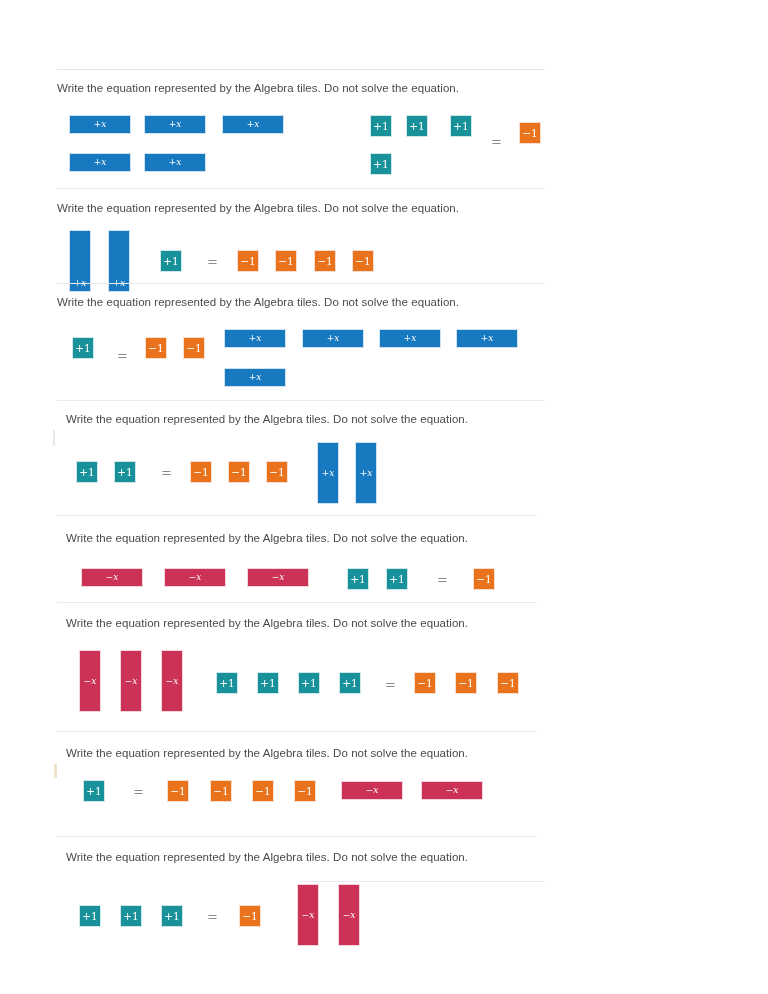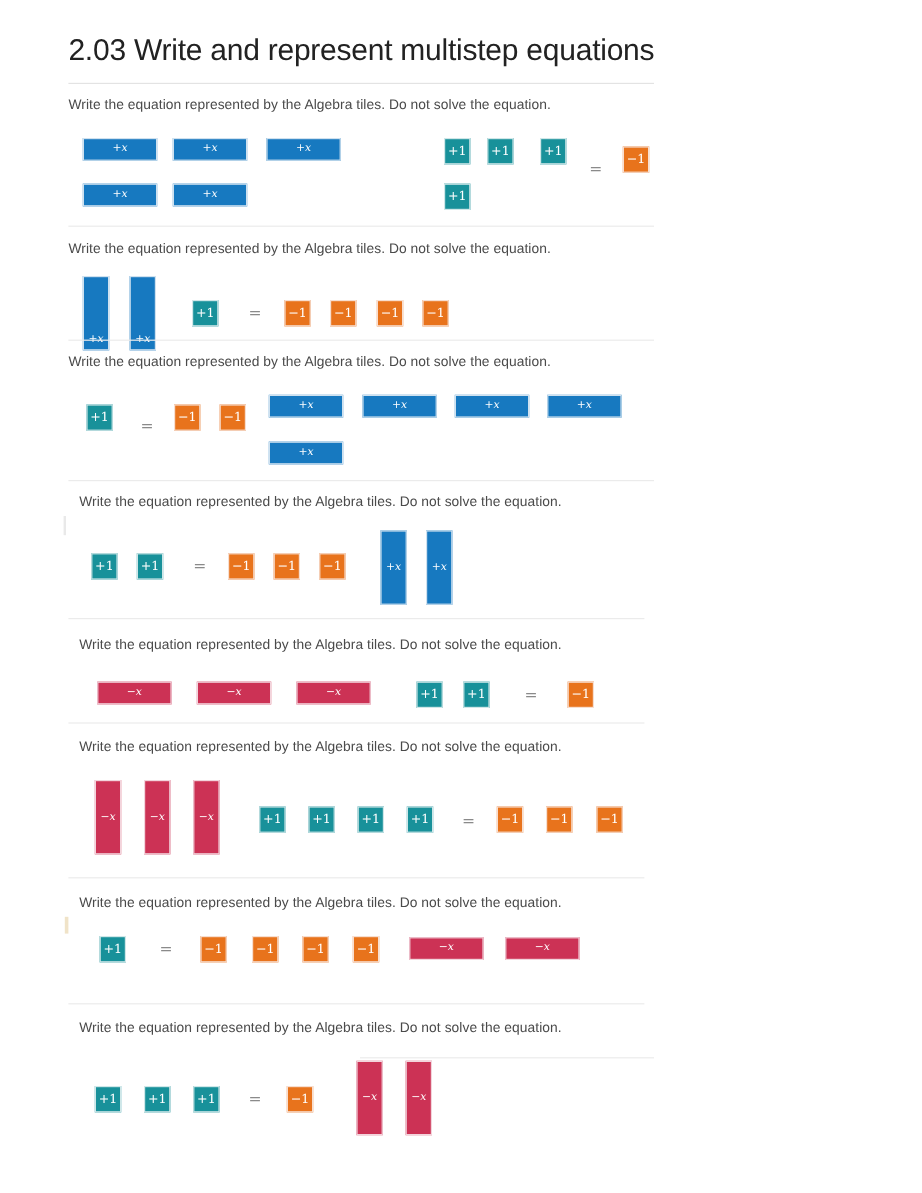--- a/index.html
+++ b/index.html
@@ -83,21 +83,20 @@
   }
 
   
   .artifact{position:absolute;background:#f0e3c8;}
 </style>
 </head>
 <body>
 
 <div class="page">
 
-  <div class="page-title">2.03 Write and represent multistep equations</div>
   <div class="title-rule"></div>
 
   <div class="problem">
     <div class="prompt" style="left:57px;top:82px;">Write the equation represented by the Algebra tiles. Do not solve the equation.</div>
 
     <div class="tile t-xpos h-x" style="left:69px;top:115px;">+x</div>
     <div class="tile t-xpos h-x" style="left:144px;top:115px;">+x</div>
     <div class="tile t-xpos h-x" style="left:222px;top:115px;">+x</div>
     <div class="tile t-xpos h-x" style="left:69px;top:153px;">+x</div>
     <div class="tile t-xpos h-x" style="left:144px;top:153px;">+x</div>

